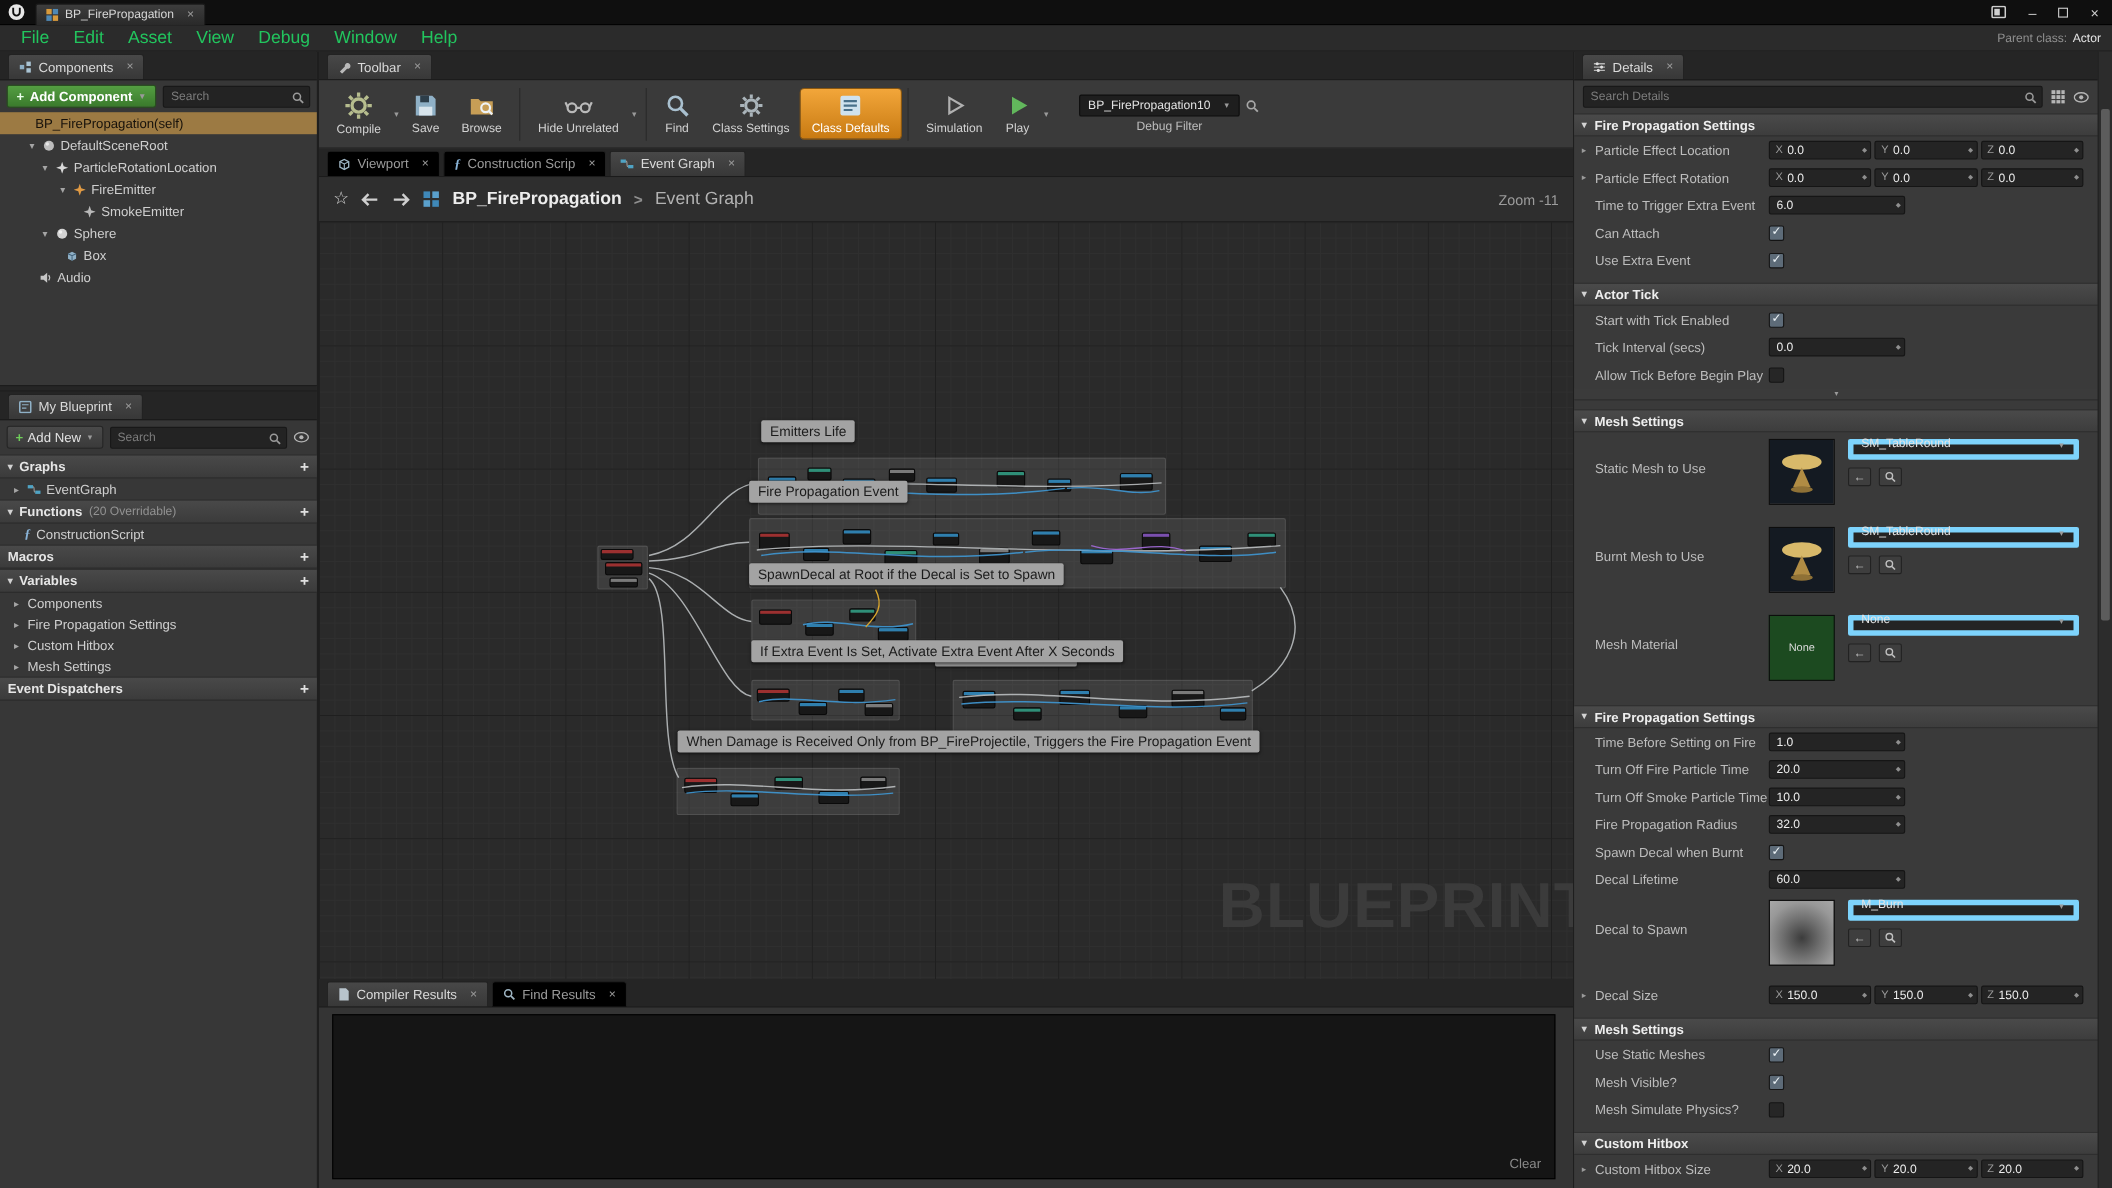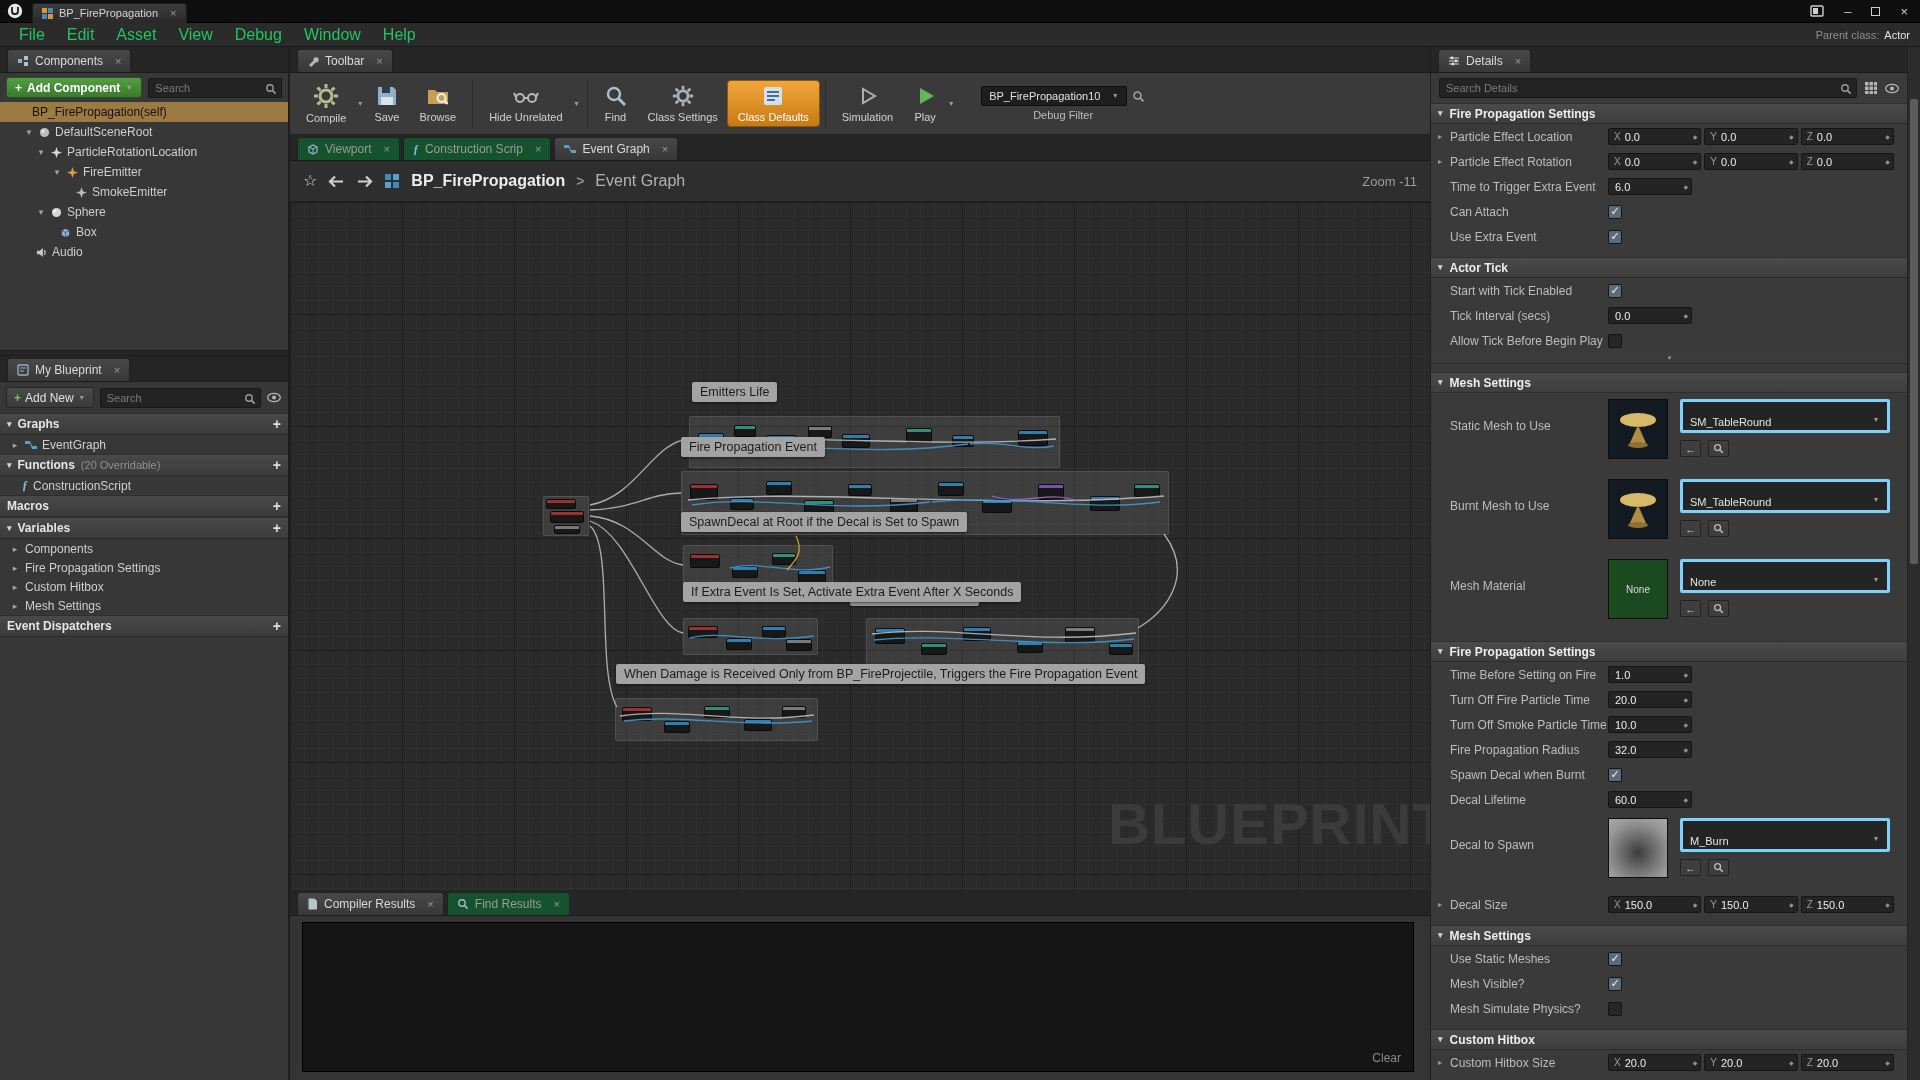--- a/index.html
+++ b/index.html
@@ -20,21 +20,21 @@
   
   #menubar{position:absolute;left:0;top:23px;width:1920px;height:24px;background:#2b2b2b;border-bottom:1px solid #1a1a1a;display:flex;align-items:center;padding-left:8px}
   .menu-item{padding:4px 11px;font-size:16px;color:#22c55e}
   .parentclass{margin-left:auto;margin-right:10px;font-size:11px}
   .pc-label{color:#8f8f8f}
   .pc-value{color:#e4e4e4;margin-left:5px}
 
   
   .tabstrip{display:flex;align-items:flex-end;background:#252525;border-bottom:1px solid #1b1b1b;height:26px;padding-left:4px}
   .ptab{display:flex;align-items:center;gap:6px;background:linear-gradient(#484848,#383838);padding:0 9px;border-radius:3px 3px 0 0;border:1px solid #222;border-bottom:none;font-size:12px;color:#dadada;margin-left:3px;height:23px;white-space:nowrap}
-  .ptab.inactive{background:#14532d;color:#9b9b9b}
+  .ptab.inactive{background:#000000;color:#9b9b9b}
   .fscript{font-family:"Liberation Serif",serif;font-style:italic;color:#8ab4d8;font-size:12px;font-weight:bold}
 
   
   #left{position:absolute;left:0;top:47px;width:290px;height:1033px;background:#373737;border-right:2px solid #1e1e1e}
   .comp-toolbar{display:flex;gap:6px;padding:4px 6px;align-items:center}
   .btn-addcomp{display:flex;align-items:center;gap:5px;background:linear-gradient(#549e42,#3a7a2c);border:1px solid #27511d;border-radius:3px;color:#fff;font-size:12px;font-weight:bold;padding:0 8px;height:21px;white-space:nowrap}
   .greenplus{color:#eaffea;font-weight:bold}
   .search{position:relative;flex:1;background:#232323;border:1px solid #181818;border-radius:2px;height:20px;display:flex;align-items:center;padding:0 22px 0 6px}
   .search input{background:transparent;border:none;color:#ddd;font-size:11px;width:100%;font-family:Liberation Sans, sans-serif}
   .search input::placeholder{color:#7c7c7c}
@@ -102,31 +102,31 @@
   .sechead{display:flex;align-items:center;gap:7px;height:21px;background:linear-gradient(#4a4a4a,#3d3d3d);border-top:1px solid #303030;border-bottom:1px solid #2e2e2e;padding:0 7px;font-weight:bold;font-size:12px;color:#eee;white-space:nowrap}
   .sechead.gap{margin-top:8px}
   .drow{display:flex;align-items:center;min-height:25px;padding-left:7px;padding-right:14px}
   .dexp{width:12px;font-size:8px;color:#9a9a9a;flex-shrink:0}
   .dlabel{width:158px;font-size:12px;color:#bdbdbd;overflow:hidden;white-space:nowrap;flex-shrink:0}
   .dval{flex:1;display:flex;align-items:center;gap:3px;min-width:0}
   .vseg{flex:1;display:flex;align-items:center;height:17px;background:#242424;border:1px solid #151515;border-radius:2px;padding:0 3px 0 5px;gap:4px;min-width:0}
   .axis{font-size:10px;color:#9a9a9a}
   .vnum{flex:1;font-size:11px;color:#ededed;overflow:hidden}
   .knob{font-size:6px;color:#8f8f8f;line-height:1}
-  .numbox{width:84px;display:flex;align-items:center;height:17px;background:#242424;border:1px solid #151515;border-radius:2px;padding:0 3px 0 6px;gap:4px}
+  .numbox{width:124px;display:flex;align-items:center;height:17px;background:#242424;border:1px solid #151515;border-radius:2px;padding:0 3px 0 6px;gap:4px}
   .cb{width:14px;height:14px;background:#262626;border:1px solid #141414;border-radius:2px;display:flex;align-items:center;justify-content:center}
   .cb .cbmark{display:none;font-size:11px;color:#eef4f8;line-height:1}
   .cb[data-checked="true"]{background:#5d6b78}
   .cb[data-checked="true"] .cbmark{display:block}
   .assetrow{min-height:80px;align-items:flex-start;padding-top:6px}
   .thumb{width:60px;height:60px;border:1px solid #0d0d0d;flex-shrink:0;position:relative;display:flex;align-items:center;justify-content:center;overflow:hidden}
   .thumb-mat{background:#1c4a20;color:#dcdcdc;font-size:10px}
   .thumb-decal{background:radial-gradient(circle at 50% 58%, #3c3c3c 0%, #6e6e6e 38%, #989898 72%, #a8a8a8 100%)}
   .assetcol{margin-left:9px;display:flex;flex-direction:column;gap:7px;flex:1;min-width:0}
-  .adrop{display:flex;align-items:flex-start;height:19px;background:#242424;border:3px solid #7dd3fc;border-radius:2px;padding:14px 7px;font-size:11px;color:#e4e4e4;gap:4px;max-width:210px}
+  .adrop{display:flex;align-items:flex-end;height:19px;background:#242424;border:5px solid #7dd3fc;border-radius:2px;padding:4px 7px;font-size:11px;color:#e4e4e4;gap:4px;max-width:210px}
   .adrop .tcaret{margin-left:auto}
   .abtns{display:flex;gap:7px}
   .abtn{width:21px;height:17px;background:#3e3e3e;border:1px solid #222;border-radius:2px;display:flex;align-items:center;justify-content:center;color:#cacaca;font-size:11px}
   .advexp{height:11px;display:flex;align-items:center;justify-content:center;background:#3b3b3b;border-bottom:1px solid #2c2c2c;color:#9a9a9a;font-size:7px}
   .vsb{position:absolute;right:0;top:0;bottom:0;width:13px;background:#2c2c2c;border-left:1px solid #222}
   .vsb .thumbbar{position:absolute;left:2px;right:2px;top:52px;height:465px;background:#5c5c5c;border-radius:2px}
 </style>
 </head>
 <body>
 

